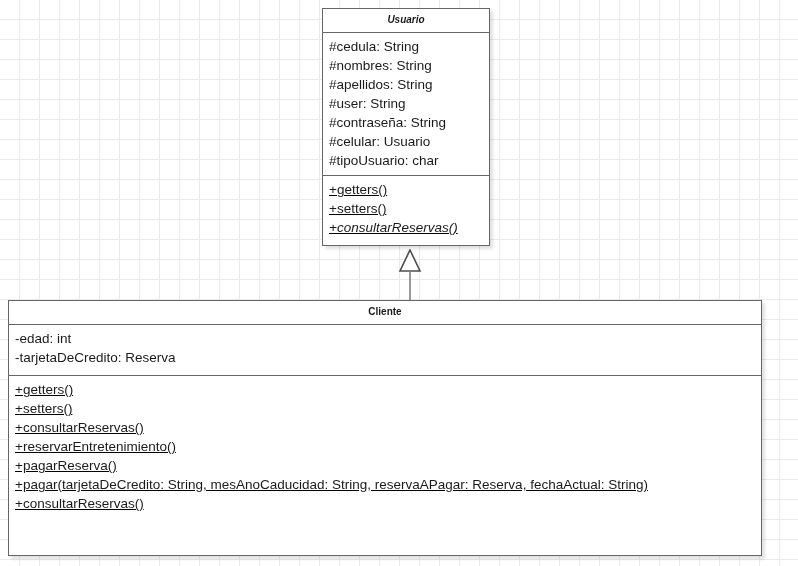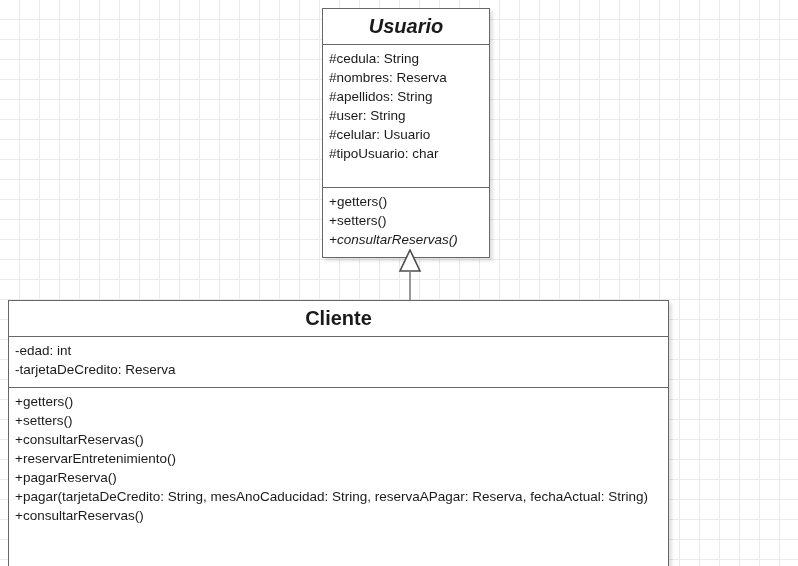--- a/index.html
+++ b/index.html
@@ -31,37 +31,38 @@
   .uml-class {
     position: absolute;
     background: #ffffff;
     border: 1px solid #666666;
     box-sizing: border-box;
     box-shadow: 3px 3px 3px rgba(0,0,0,0.12);
   }
 
   .uml-title {
     text-align: center;
-    font-size: 20px;
+    font-size: 10px;
     color: #1a1a1a;
     padding: 5px 6px 6px 6px;
     border-bottom: 1px solid #666666;
     line-height: 1.2;
     font-weight: bold;
   }
   .uml-title.abstract {
     font-style: italic;
   }
 
   .uml-compartment {
     padding: 4px 6px 5px 6px;
     border-bottom: 1px solid #666666;
   }
   .uml-compartment:last-child {
     border-bottom: none;
+    text-decoration: underline;
   }
 
   .uml-line {
     font-size: 13.5px;
     color: #1a1a1a;
     line-height: 19px;
     white-space: nowrap;
   }
   .uml-line.abstract {
     font-style: italic;
@@ -72,21 +73,21 @@
     left: 322px;
     top: 8px;
     width: 168px;
   }
   #class-usuario .uml-compartment.attrs { min-height: 133px; }
   #class-usuario .uml-compartment.ops   { min-height: 60px; }
 
   #class-cliente {
     left: 8px;
     top: 300px;
-    width: 661px;
+    width: 754px;
   }
   #class-cliente .uml-compartment.attrs { min-height: 41px; }
   #class-cliente .uml-compartment.ops   { min-height: 170px; }
 
   
   #generalization {
     position: absolute;
     left: 396px;
     top: 249px;
     width: 28px;
@@ -99,23 +100,24 @@
 </head>
 <body>
 
 <div id="canvas">
 
   <div class="uml-class" id="class-usuario">
     <div class="uml-title abstract">Usuario</div>
 
     <div class="uml-compartment attrs">
       <div class="uml-line">#cedula: String</div>
-      <div class="uml-line">#nombres: Reserva</div>
+      <div class="uml-line">#nombres: String</div>
       <div class="uml-line">#apellidos: String</div>
       <div class="uml-line">#user: String</div>
+      <div class="uml-line">#contraseña: String</div>
       <div class="uml-line">#celular: Usuario</div>
       <div class="uml-line">#tipoUsuario: char</div>
     </div>
 
     <div class="uml-compartment ops">
       <div class="uml-line">+getters()</div>
       <div class="uml-line">+setters()</div>
       <div class="uml-line abstract">+consultarReservas()</div>
     </div>
   </div>

